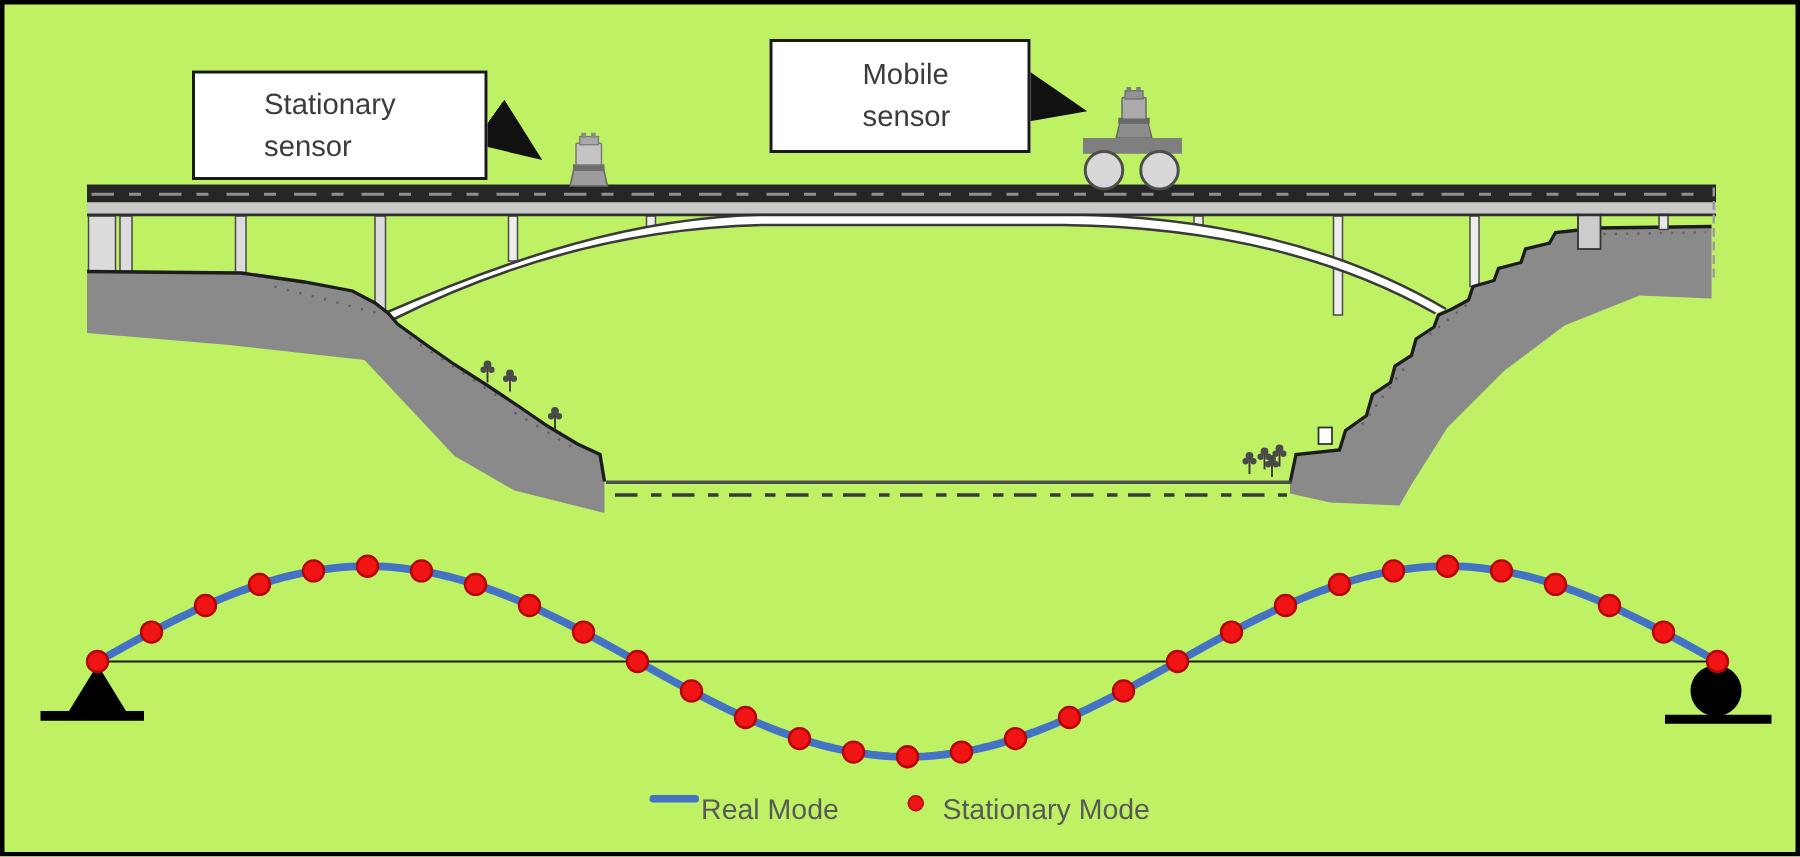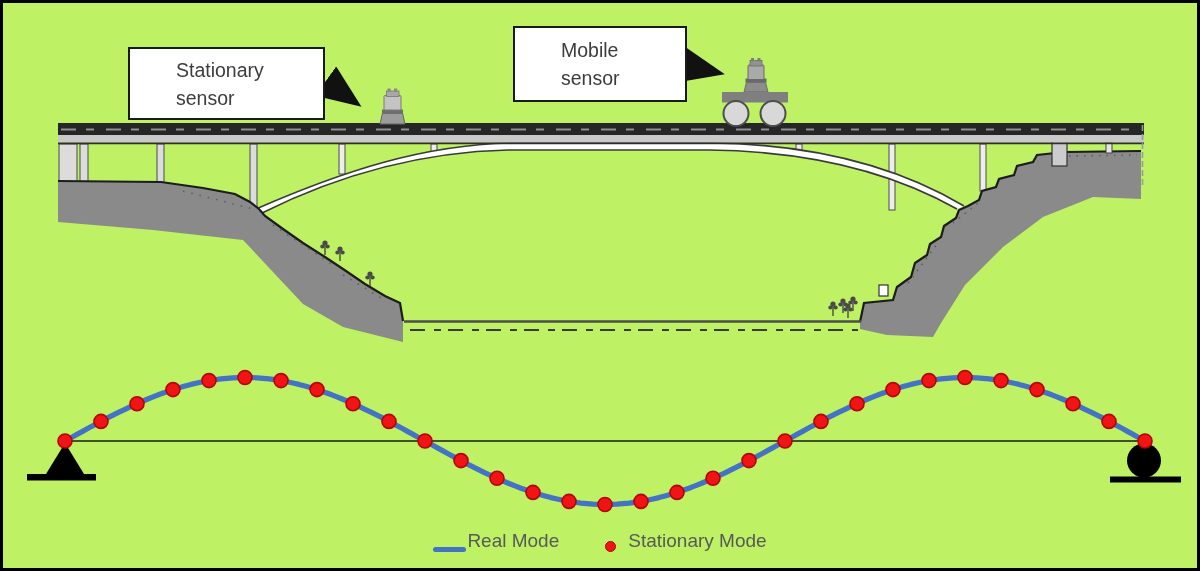--- a/index.html
+++ b/index.html
@@ -13,21 +13,21 @@
     position:absolute;box-sizing:border-box;border:2px solid #1a1a1a;background:#fff;
     color:#3c3c3c;font-size:19.5px;line-height:28px;
     display:flex;flex-direction:column;justify-content:center;
   }
   .callout .line{white-space:nowrap;}
   .legend{
     position:absolute;left:0;top:527px;width:100%;
     display:flex;justify-content:center;align-items:center;gap:46px;
     color:#595959;font-size:19px;
   }
-  .legend-item{display:flex;align-items:flex-end;}
+  .legend-item{display:flex;align-items:flex-start;}
   .swatch-line{width:33px;height:5px;border-radius:2.5px;background:#4472C4;margin-right:1px;}
   .swatch-dot{width:11px;height:11px;border-radius:50%;background:#F01414;border:1.5px solid #B40404;margin-right:12px;box-sizing:border-box;}
 </style>
 </head>
 <body>
 
 <div class="frame">
 
   <svg width="1200" height="571" viewBox="0 0 1200 571">
     <defs>
@@ -189,21 +189,21 @@
           <circle cx="1142.0" cy="438.0" r="7" fill="#F01414" stroke="#B40404" stroke-width="1.6"></circle>
         </g>
     </g>
   </svg>
 
   <div class="callout" style="left:125px;top:44px;width:197px;height:73px;padding-left:46px;">
     <div class="line">Stationary</div>
     <div class="line">sensor</div>
   </div>
 
-  <div class="callout" style="left:510px;top:23px;width:174px;height:76px;padding-left:46px;">
+  <div class="callout" style="left:510px;top:23px;width:174px;height:76px;padding-left:60px;">
     <div class="line">Mobile</div>
     <div class="line">sensor</div>
   </div>
 
   <div class="legend">
     <div class="legend-item">
       <span class="swatch-line" style="background: rgb(68, 114, 196);"></span>
       <span>Real Mode</span>
     </div>
     <div class="legend-item">

